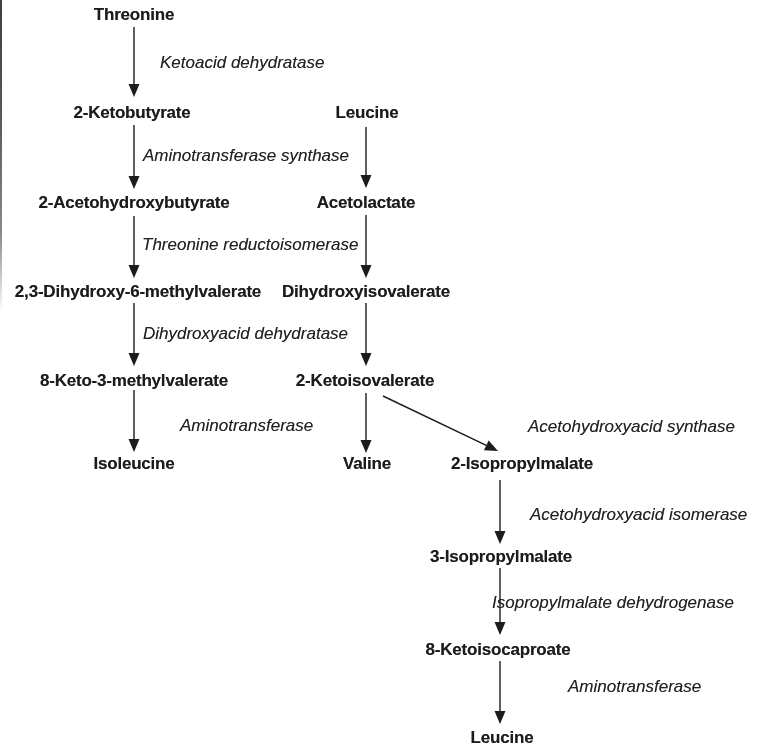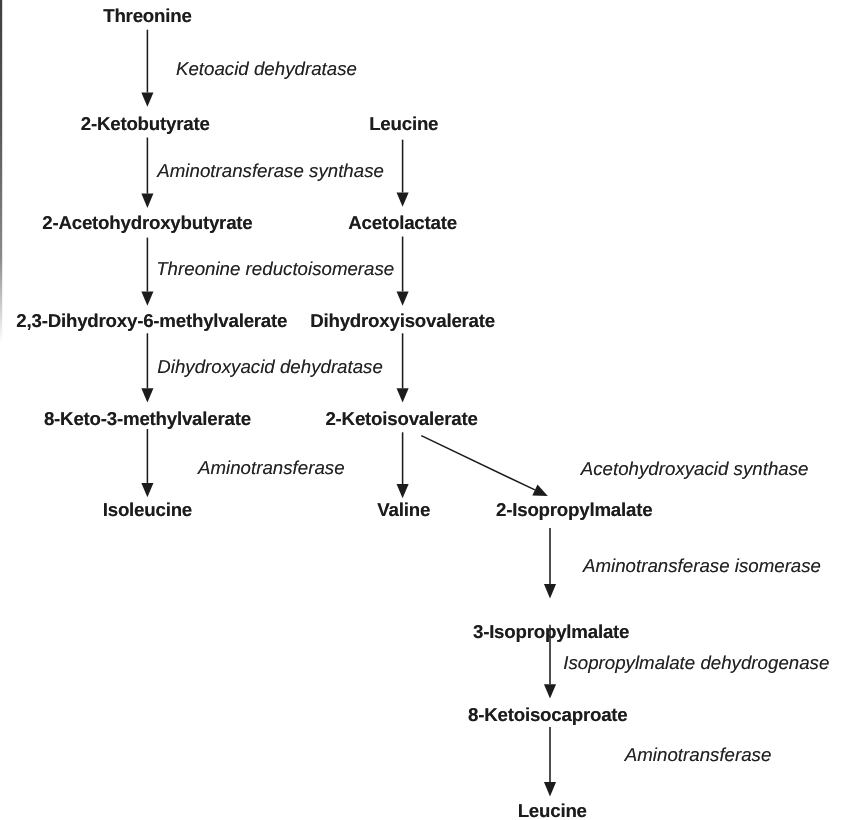--- a/index.html
+++ b/index.html
@@ -93,28 +93,28 @@
       <div class="node" style="left: 367px; top: 103px;">Leucine</div>
       <div class="node" style="left: 134px; top: 193px;">2-Acetohydroxybutyrate</div>
       <div class="node" style="left: 366px; top: 193px;">Acetolactate</div>
       <div class="node" style="left: 138px; top: 282px;">2,3-Dihydroxy-6-methylvalerate</div>
       <div class="node" style="left: 366px; top: 282px;">Dihydroxyisovalerate</div>
       <div class="node" style="left: 134px; top: 371px;">8-Keto-3-methylvalerate</div>
       <div class="node" style="left: 365px; top: 371px;">2-Ketoisovalerate</div>
       <div class="node" style="left: 134px; top: 454px;">Isoleucine</div>
       <div class="node" style="left: 367px; top: 454px;">Valine</div>
       <div class="node" style="left: 499px; top: 454px; margin-left: 23px;">2-Isopropylmalate</div>
-      <div class="node" style="left: 501px; top: 565px;">3-Isopropylmalate</div>
+      <div class="node" style="left: 501px; top: 547px;">3-Isopropylmalate</div>
       <div class="node" style="left: 498px; top: 640px;">8-Ketoisocaproate</div>
       <div class="node" style="left: 502px; top: 728px;">Leucine</div>
     </div>
   <div id="enzyme-layer">
       <div class="enzyme" style="left: 160px; top: 53px;">Ketoacid dehydratase</div>
       <div class="enzyme" style="left: 143px; top: 146px;">Aminotransferase synthase</div>
       <div class="enzyme" style="left: 142px; top: 235px;">Threonine reductoisomerase</div>
       <div class="enzyme" style="left: 143px; top: 324px;">Dihydroxyacid dehydratase</div>
       <div class="enzyme" style="left: 180px; top: 416px;">Aminotransferase</div>
       <div class="enzyme" style="left: 528px; top: 417px;">Acetohydroxyacid synthase</div>
-      <div class="enzyme" style="left: 530px; top: 505px;">Aminotransferase isomerase</div>
-      <div class="enzyme" style="left: 512px; top: 593px;">Isopropylmalate dehydrogenase</div>
+      <div class="enzyme" style="left: 530px; top: 505px;">Acetohydroxyacid isomerase</div>
+      <div class="enzyme" style="left: 492px; top: 593px;">Isopropylmalate dehydrogenase</div>
       <div class="enzyme" style="left: 568px; top: 677px;">Aminotransferase</div>
     </div>
 </div>
 
 </body></html>

